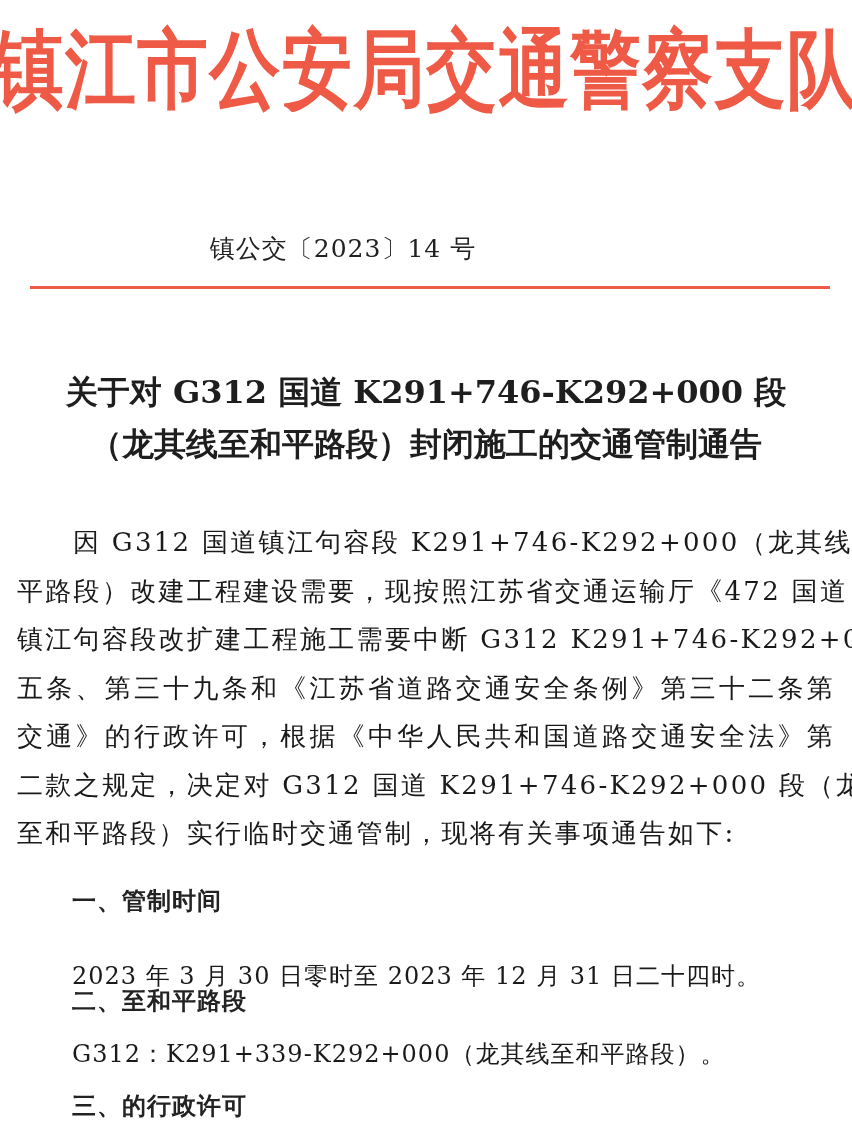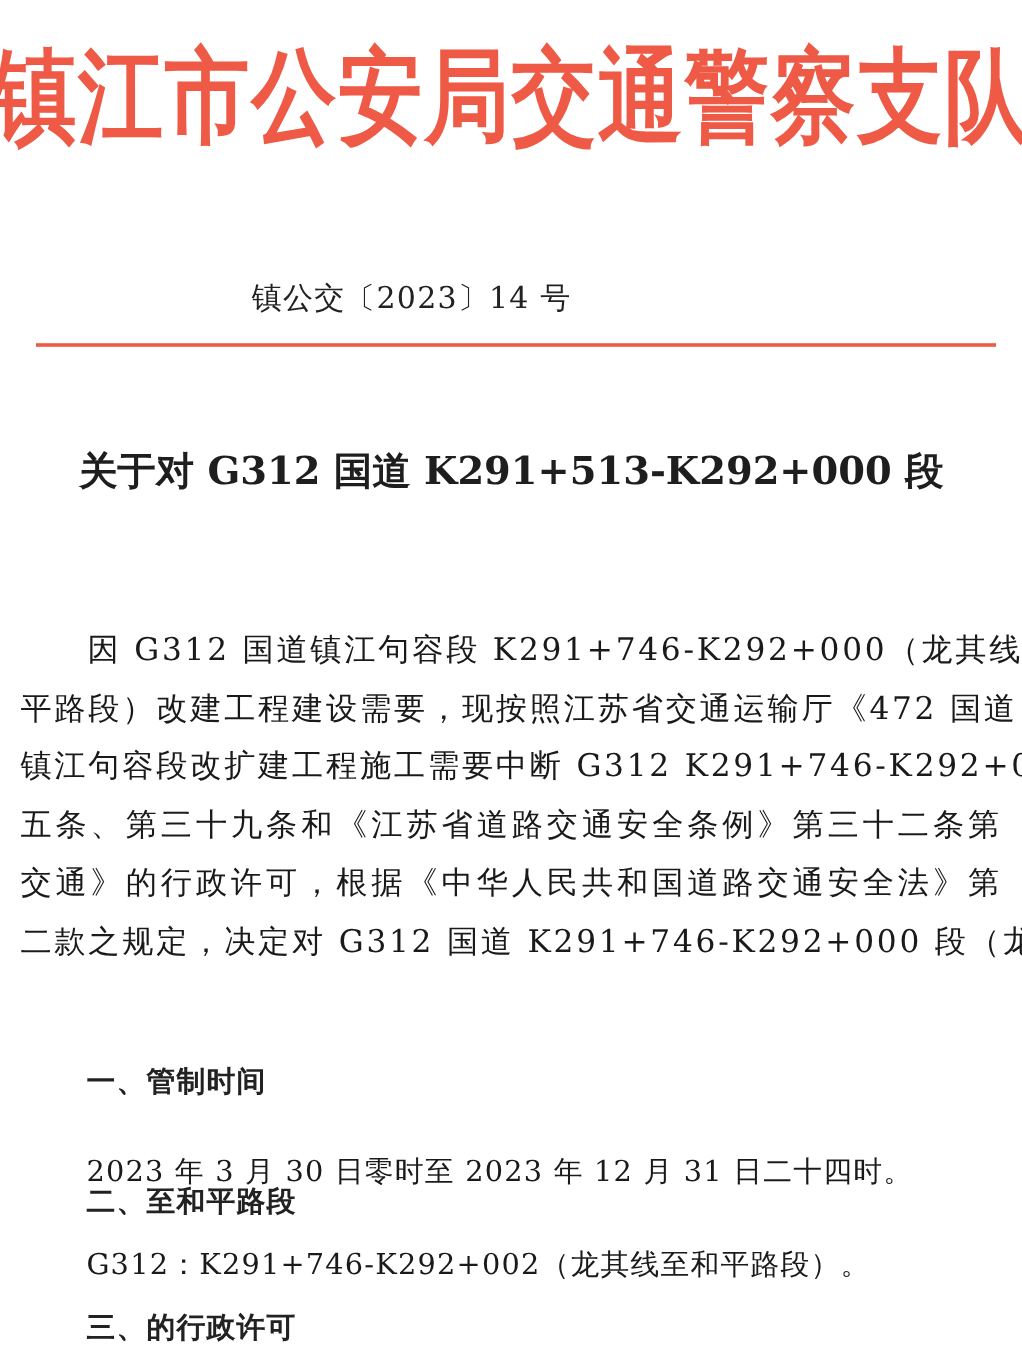--- a/index.html
+++ b/index.html
@@ -16,21 +16,21 @@
       color: #1a1a1a;
     }
     .masthead {
       position: absolute;
       left: 0;
       top: 26px;
       width: 852px;
       height: 110px;
       display: flex;
       justify-content: center;
-      align-items: center;
+      align-items: flex-start;
     }
     .masthead-text {
       color: #ee5a45;
       font-family: "DejaVu Serif", "Liberation Serif", serif;
       font-weight: bold;
       font-size: 86px;
       letter-spacing: 2px;
       transform: scaleX(0.82);
       transform-origin: center;
       white-space: nowrap;
@@ -111,31 +111,33 @@
 
 <div class="masthead">
   <div class="masthead-text">镇江市公安局交通警察支队</div>
 </div>
 
 <div class="doc-number">镇公交〔2023〕14 号</div>
 
 <div class="red-rule"></div>
 
 <div class="title">
-  <span class="title-line">关于对 G312 国道 K291+513-K292+000 段</span>
+  <span class="title-line">关于对 G312 国道 K291+746-K292+000 段</span>
+  <span class="title-line">（龙其线至和平路段）封闭施工的交通管制通告</span>
 </div>
 
 <div class="body">
   <span class="para-line indent">因 G312 国道镇江句容段 K291+746-K292+000（龙其线至和</span>
   <span class="para-line">平路段）改建工程建设需要，现按照江苏省交通运输厅《472 国道</span>
   <span class="para-line">镇江句容段改扩建工程施工需要中断 G312 K291+746-K292+000</span>
   <span class="para-line">五条、第三十九条和《江苏省道路交通安全条例》第三十二条第</span>
   <span class="para-line">交通》的行政许可，根据《中华人民共和国道路交通安全法》第</span>
   <span class="para-line">二款之规定，决定对 G312 国道 K291+746-K292+000 段（龙其线</span>
+  <span class="para-line last">至和平路段）实行临时交通管制，现将有关事项通告如下:</span>
 </div>
 
 <div class="section section-heading" style="top:885px;">一、管制时间</div>
 <div class="section" style="top:960px;">2023 年 3 月 30 日零时至 2023 年 12 月 31 日二十四时。</div>
 
 <div class="section section-heading" style="top:985px;">二、至和平路段</div>
-<div class="section" style="top:1038px;">G312：K291+746-K292+002（龙其线至和平路段）。</div>
+<div class="section" style="top:1038px;">G312：K291+339-K292+000（龙其线至和平路段）。</div>
 
 <div class="section section-heading" style="top:1090px;">三、的行政许可</div>
 
 </body></html>

